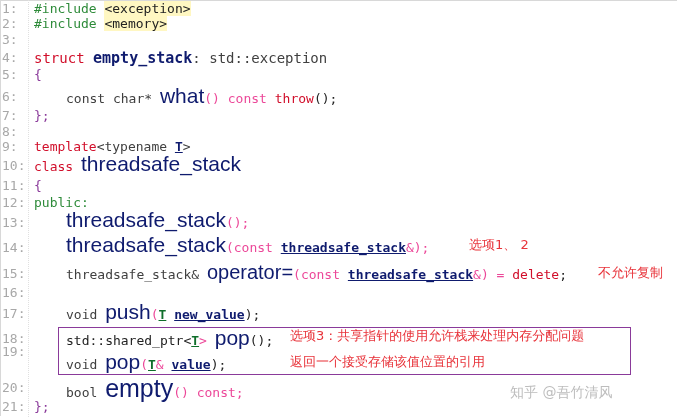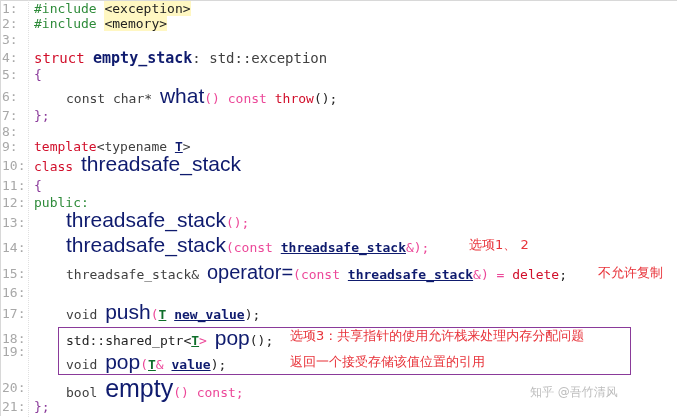--- a/index.html
+++ b/index.html
@@ -13,21 +13,21 @@
   .ty { color: #404040; }
   .hdr { background: #fff7c2; color: #222222; }
   .pun { color: #8a3a9a; }
   .big { font-family: "Liberation Sans", sans-serif; font-weight: normal; color: #0f1b6e; }
   .bmono { font-weight: bold; color: #0f1b6e; }
   .uline { color: #0f1b6e; font-weight: bold; text-decoration: underline; }
   .tparam { color: #0f6e2a; font-weight: bold; text-decoration: underline; }
   .par { color: #ec4899; }
   .note { position: absolute; color: #e8333a; font-family: "DejaVu Sans", sans-serif; font-size: 13px; white-space: pre; }
   .box { position: absolute; left: 58px; top: 327px; width: 573px; height: 48px; border: 1.5px solid #8a3a9a; box-sizing: border-box; }
-  .watermark { position: absolute; left: 530px; top: 384px; color: #bdbdbd; font-family: "DejaVu Sans", sans-serif; font-size: 12px; white-space: pre; }
+  .watermark { position: absolute; left: 510px; top: 384px; color: #bdbdbd; font-family: "DejaVu Sans", sans-serif; font-size: 14px; white-space: pre; }
   .dark { color: #222222; }
 </style>
 </head>
 <body>
 
 <div class="frame"></div>
 <div class="gutter-line"></div>
 
 <div>
   <span class="ln" style="top:1px">1:</span>

